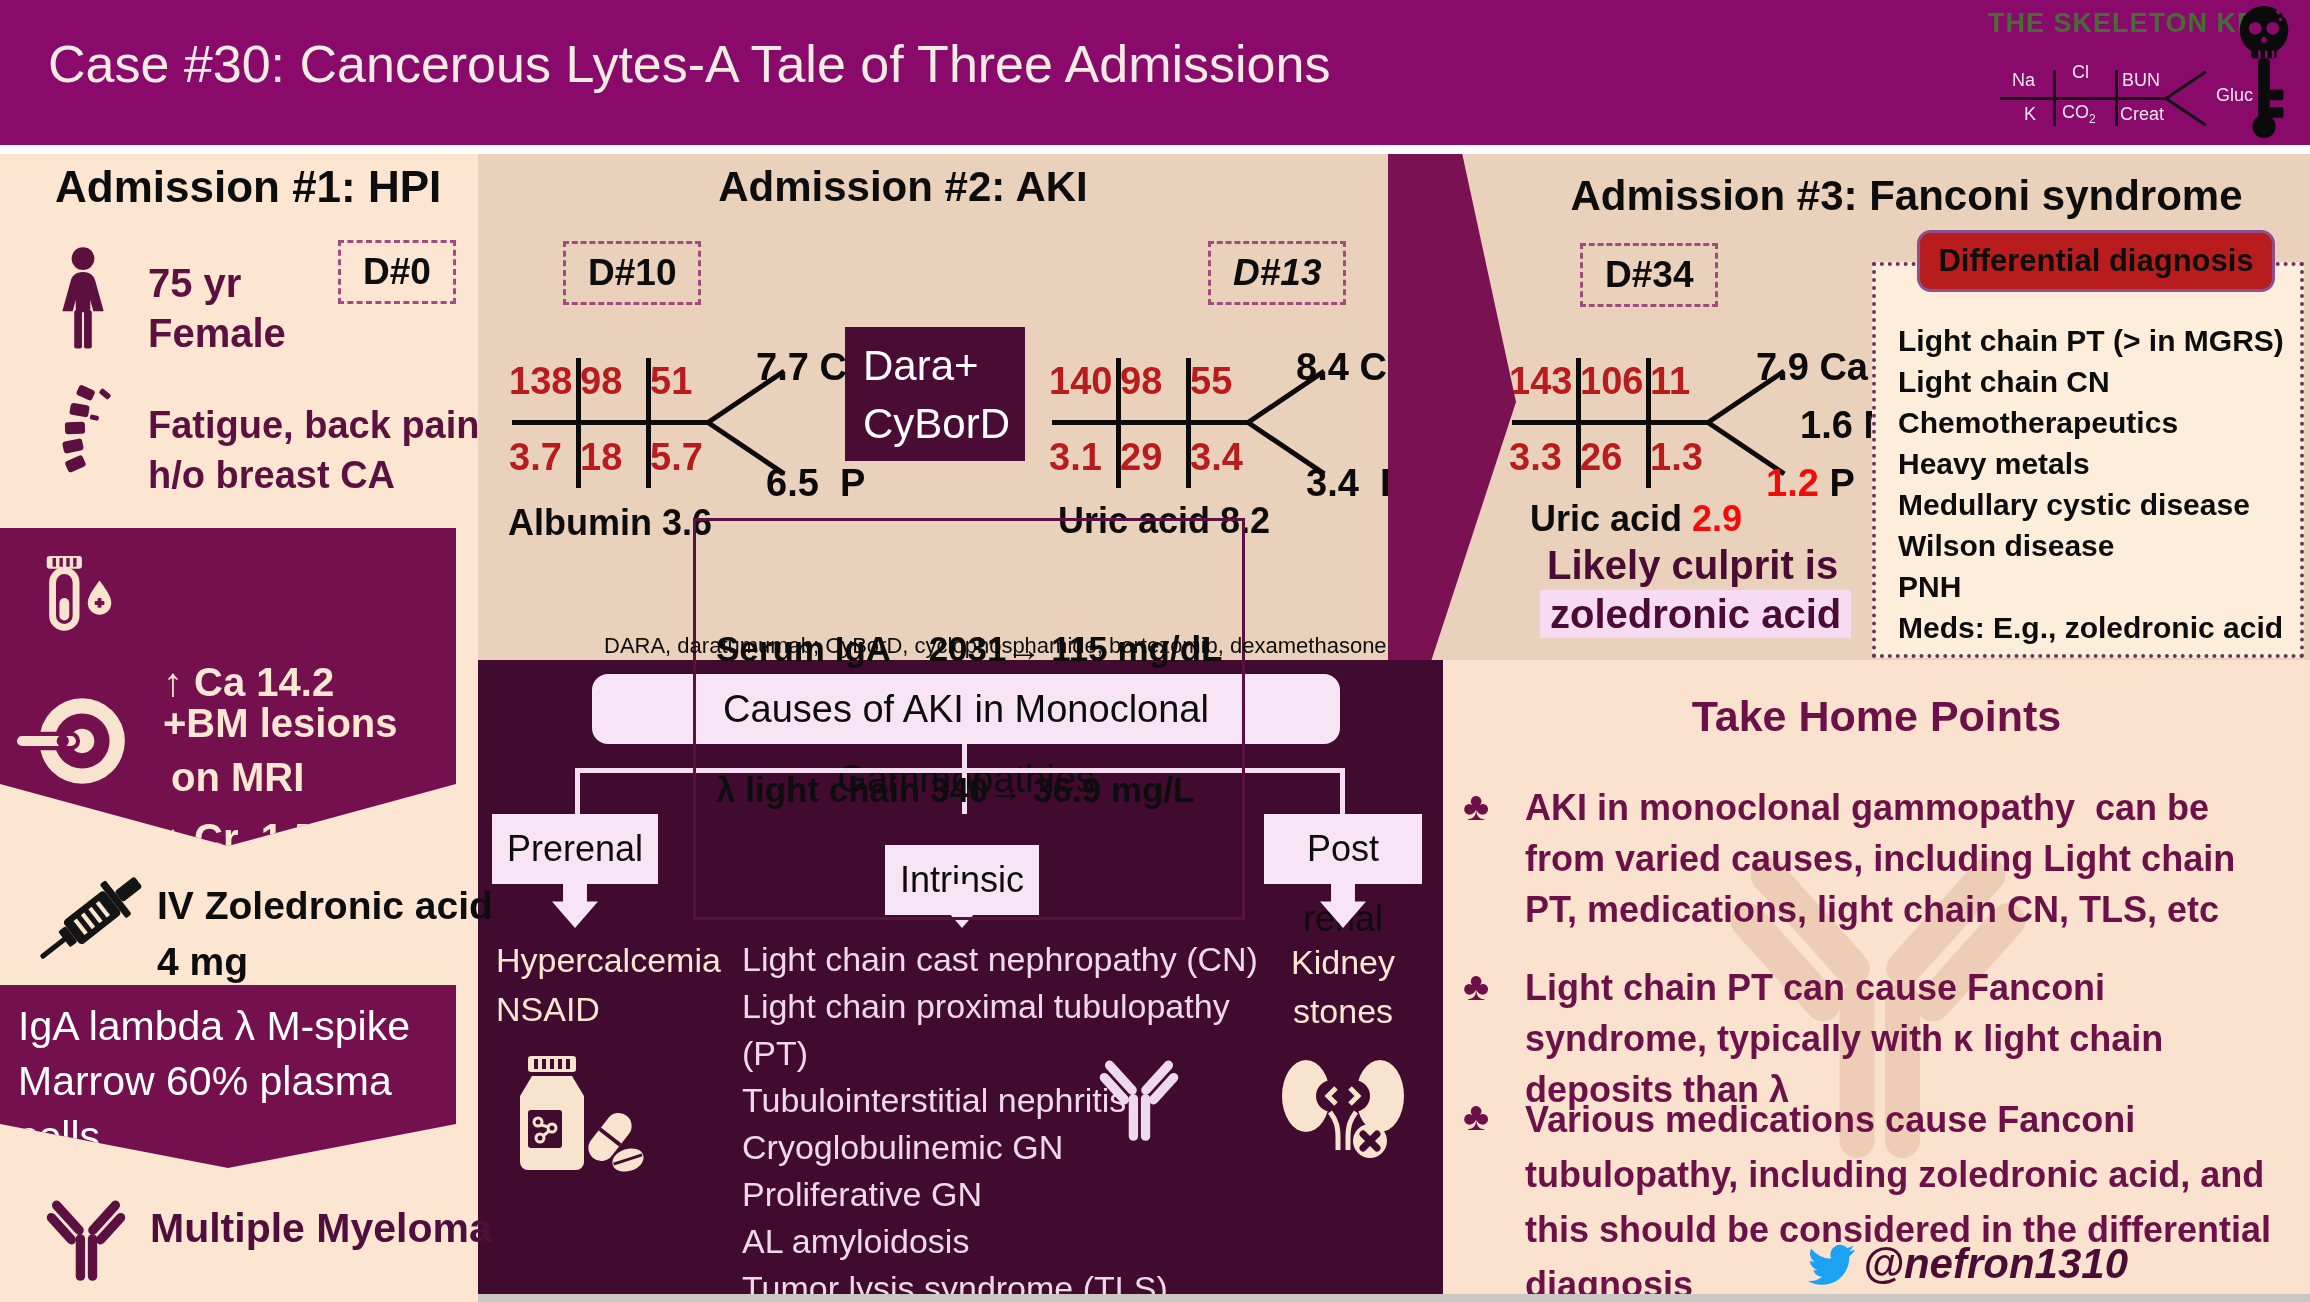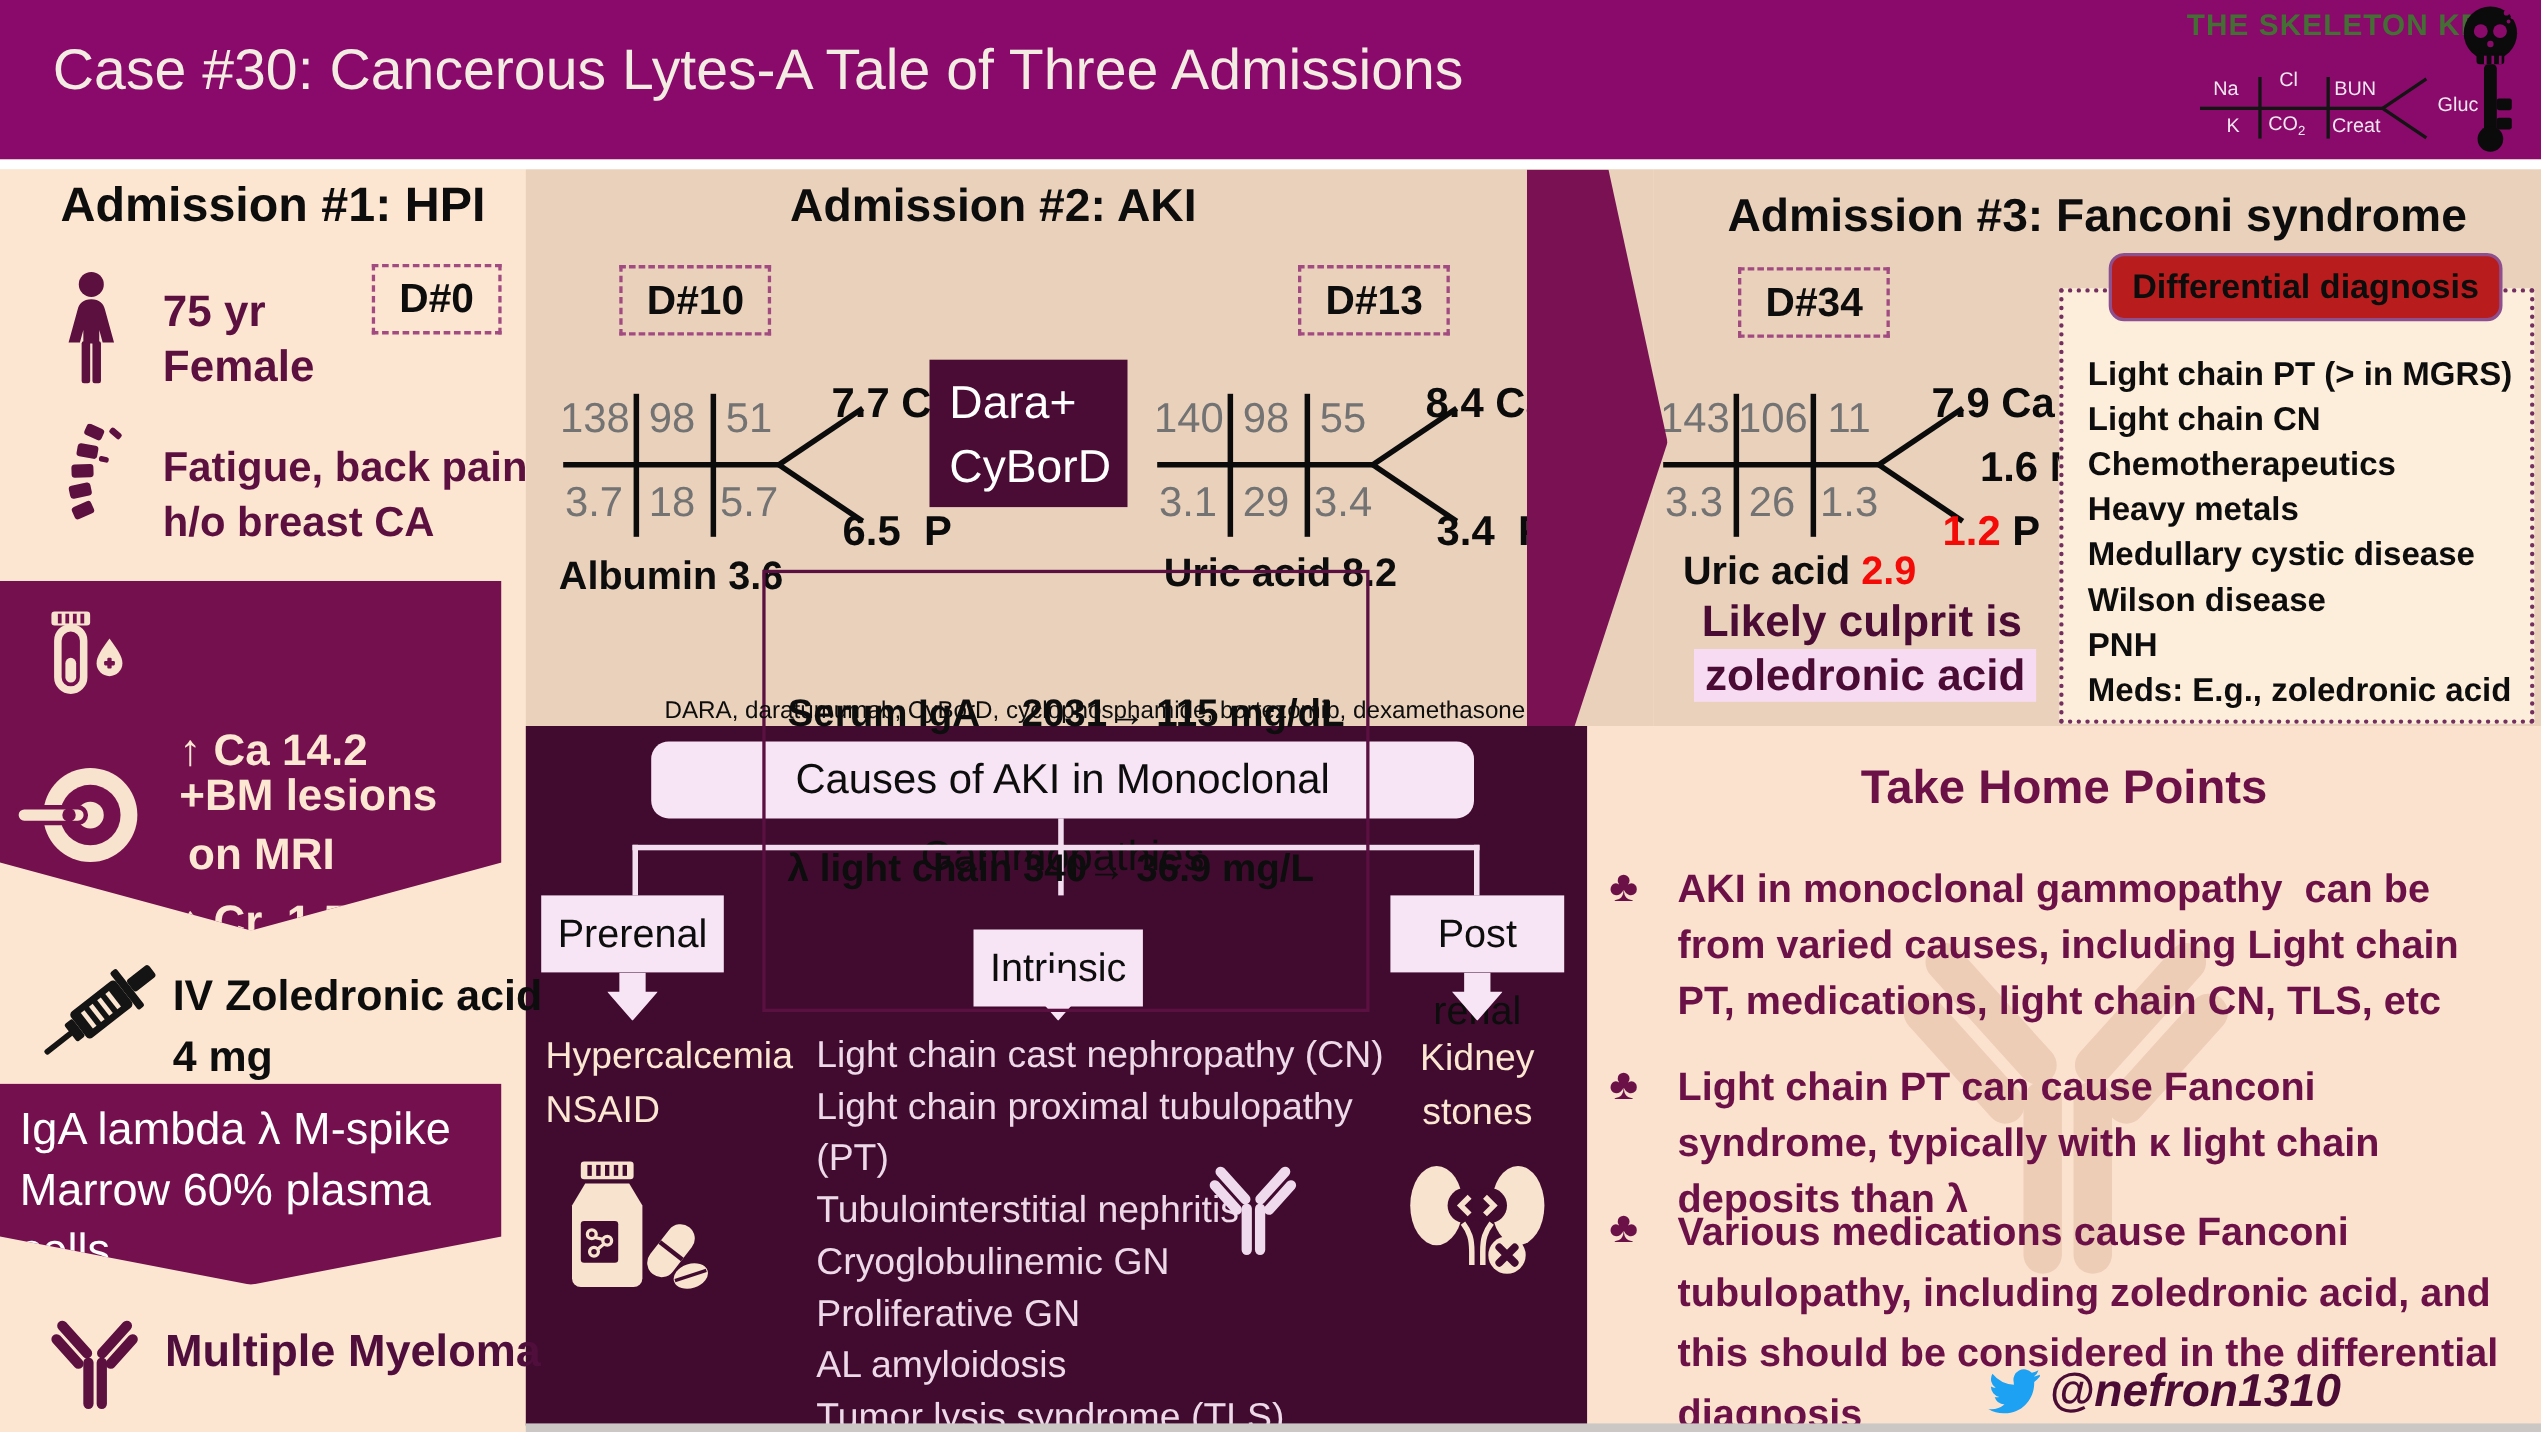--- a/index.html
+++ b/index.html
@@ -29,21 +29,21 @@
   .daybox{border:3px dashed #A14B80;color:#0d0d0d;font-weight:bold;font-size:37px;
     padding:8px 22px;background:transparent;}
   
   .fb{width:340px;height:140px;}
   .fb .ln{position:absolute;background:#0b0b0b;}
   .fb .hl{left:0;top:68px;width:198px;height:5px;}
   .fb .v1{left:64px;top:6px;width:5px;height:130px;}
   .fb .v2{left:134px;top:6px;width:5px;height:130px;}
   .fb .bu{left:196px;top:68px;width:92px;height:5px;transform-origin:0 50%;transform:rotate(-34deg);}
   .fb .bd{left:196px;top:68px;width:92px;height:5px;transform-origin:0 50%;transform:rotate(34deg);}
-  .fb .c{position:absolute;width:62px;text-align:center;font-weight:normal;font-size:38px;color:#737373;}
+  .fb .c{position:absolute;width:62px;font-weight:bold;font-size:38px;color:#b91c1c;}
   .fb .rt{top:8px;} .fb .rb{top:84px;}
   .fb .c1{left:-3px;} .fb .c2{left:68px;} .fb .c3{left:138px;}
   .fb .lbl{position:absolute;font-weight:bold;font-size:38px;color:#0b0b0b;width:150px;text-align:left;}
   .fb .lca{left:244px;top:-6px;} .fb .lp{left:254px;top:110px;} .fb .lmg{left:288px;top:52px;}
   .red{color:#F30B08;}
   
   .pinkbox{background:#F7E4F4;color:#0d0d0d;text-align:center;}
   .pline{position:absolute;background:#F3DEEF;}
   .darr{position:absolute;width:46px;height:44px;background:#F7E4F4;
     clip-path:polygon(24% 0,76% 0,76% 40%,100% 40%,50% 100%,0 40%,24% 40%);}
@@ -269,21 +269,21 @@
     </div>
   </div>
   <svg class="abs" style="left:30px;top:1180px;width:112px;height:112px;fill:#5C1040;z-index:2;">
       <use href="#sym-antibody"></use>
     </svg>
   <div class="abs b" style="left:150px;top:1205px;font-size:41px;color:#4F0E3C;z-index:2;">Multiple Myeloma</div>
 
   <div class="abs" id="adm2"></div>
   <div class="abs b ink" style="left:478px;top:163px;width:850px;text-align:center;font-size:42px;z-index:2;">Admission #2: AKI</div>
   <div class="abs daybox" style="left:563px;top:241px;z-index:2;">D#10</div>
-  <div class="abs daybox" style="left:1180px;top:241px;z-index:2;">D#13</div>
+  <div class="abs daybox" style="left:1208px;top:241px;z-index:2;font-style:italic;">D#13</div>
 
   <div class="abs fb" style="left:512px;top:352px;z-index:2;">
     <div class="ln hl"></div>
       <div class="ln v1"></div>
       <div class="ln v2"></div>
     <div class="ln bu"></div>
       <div class="ln bd"></div>
     <span class="c rt c1">138</span>
     <span class="c rt c2">98</span>
     <span class="c rt c3">51</span>

